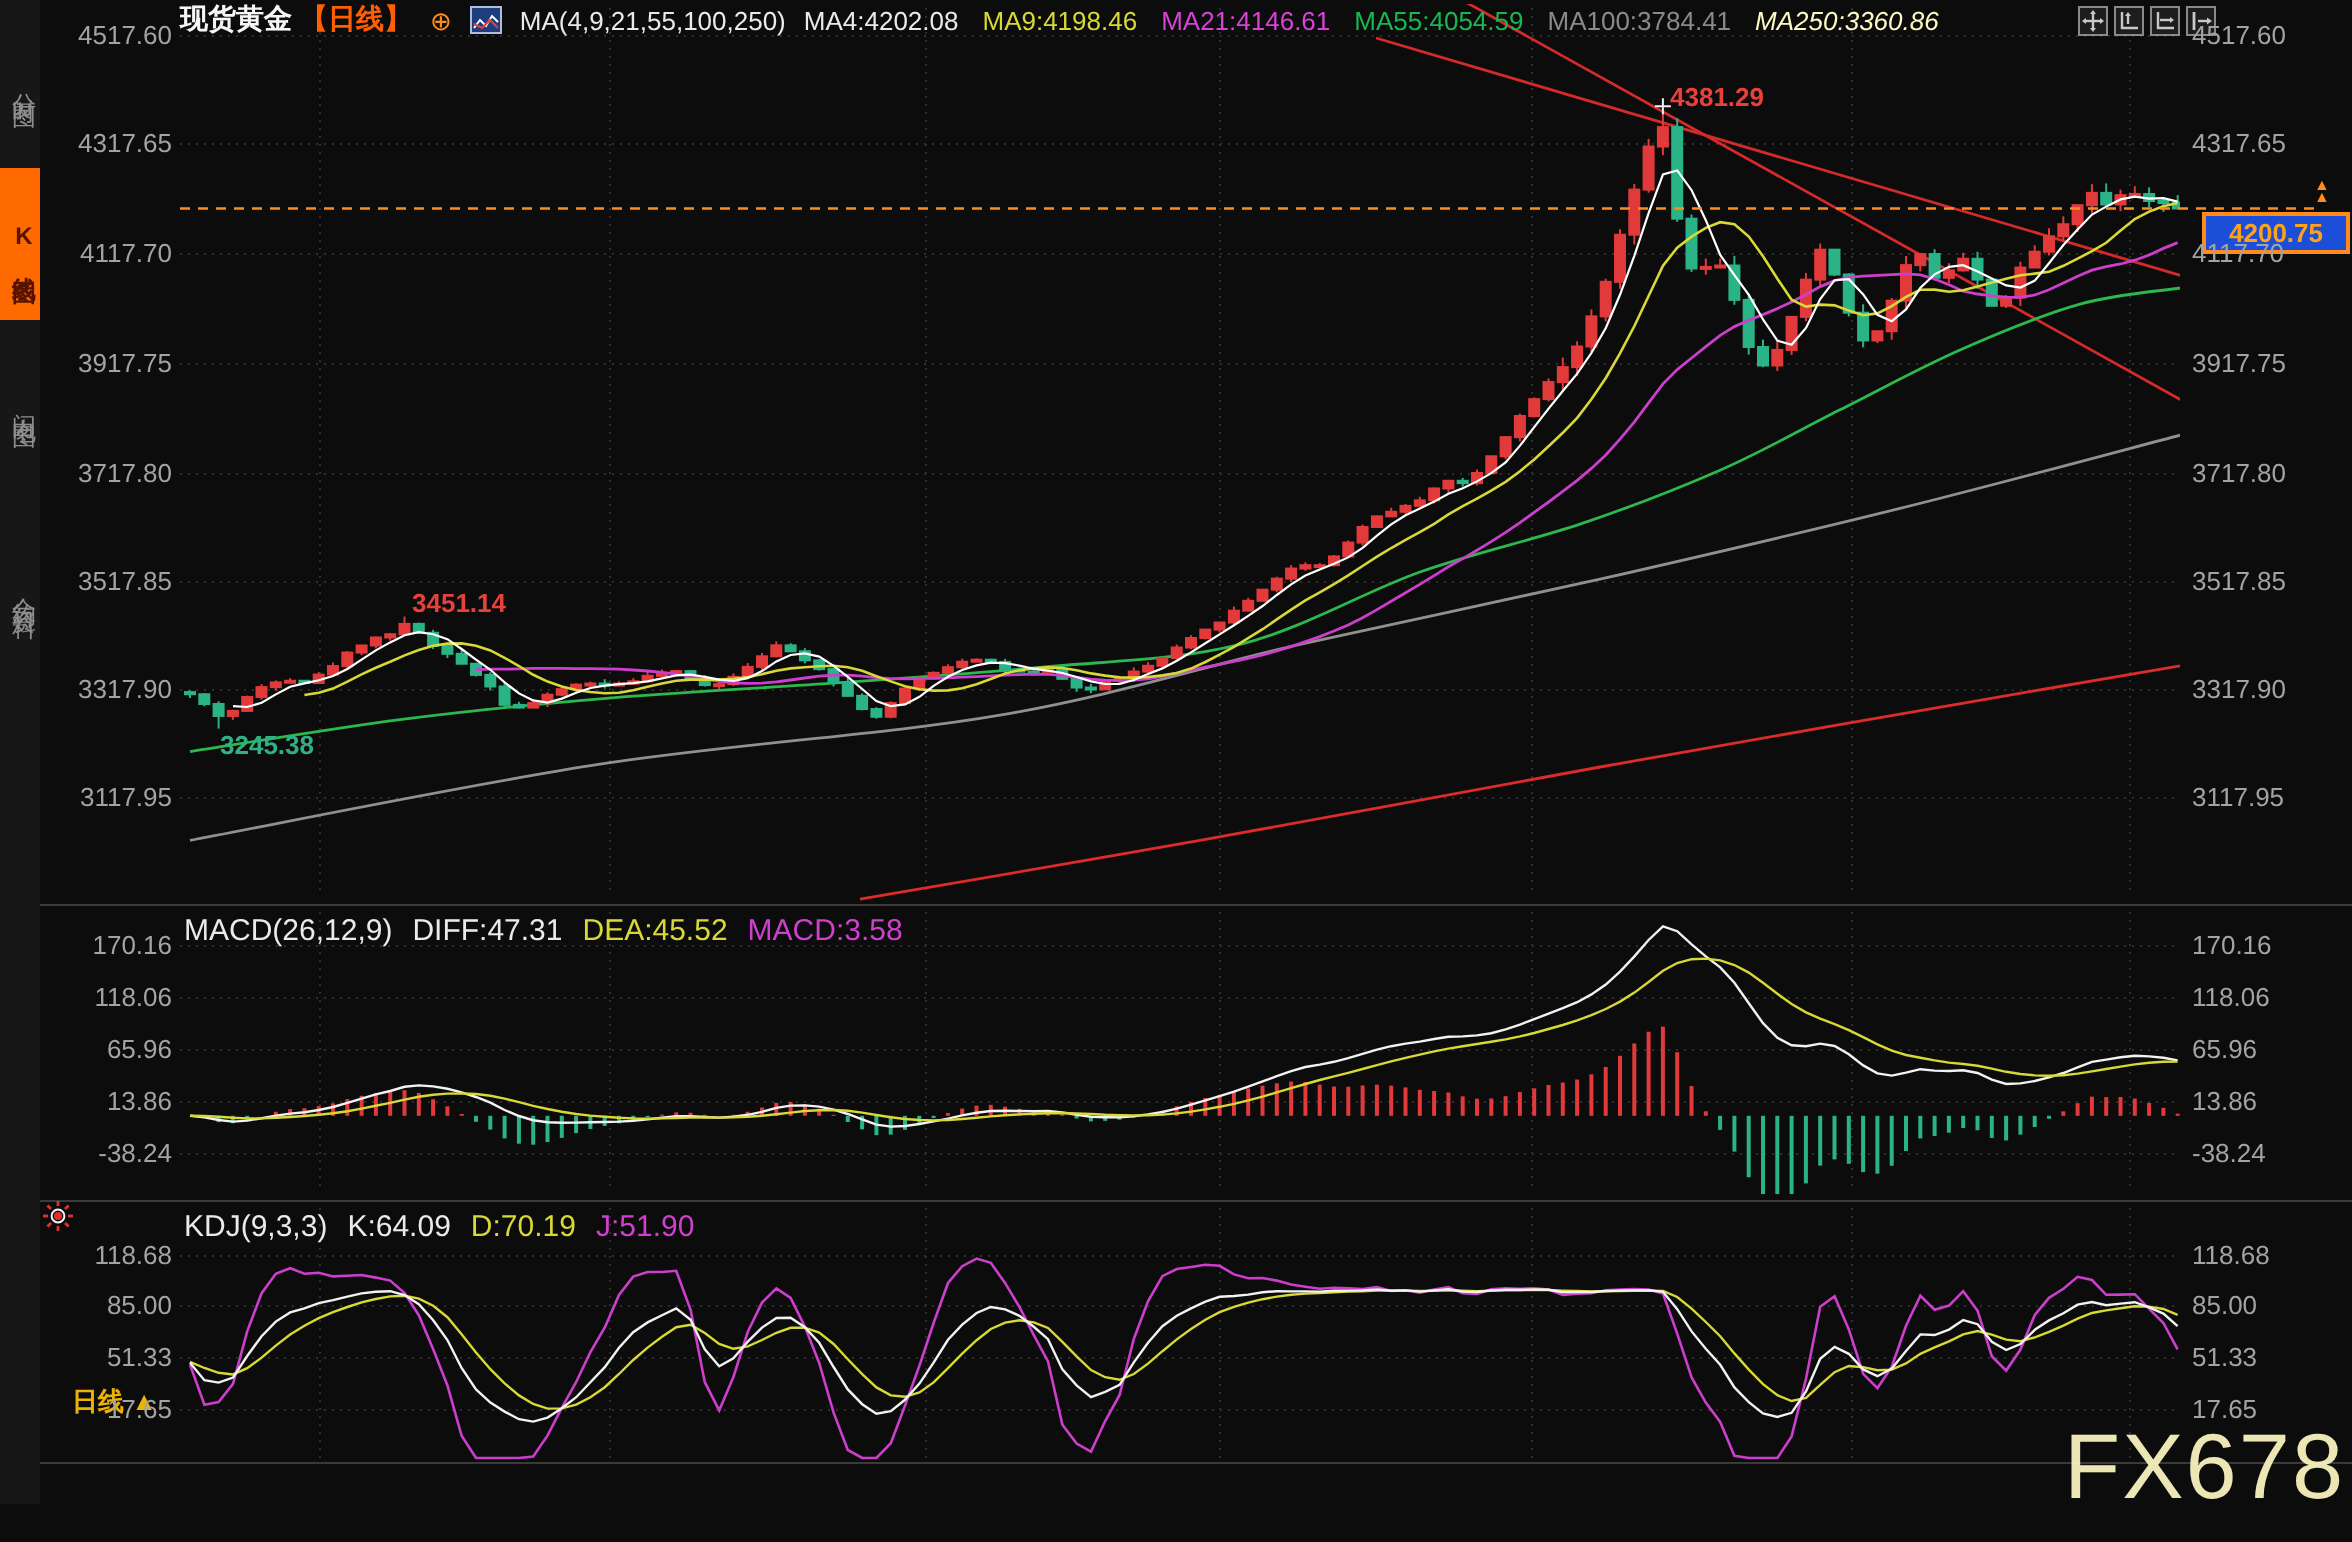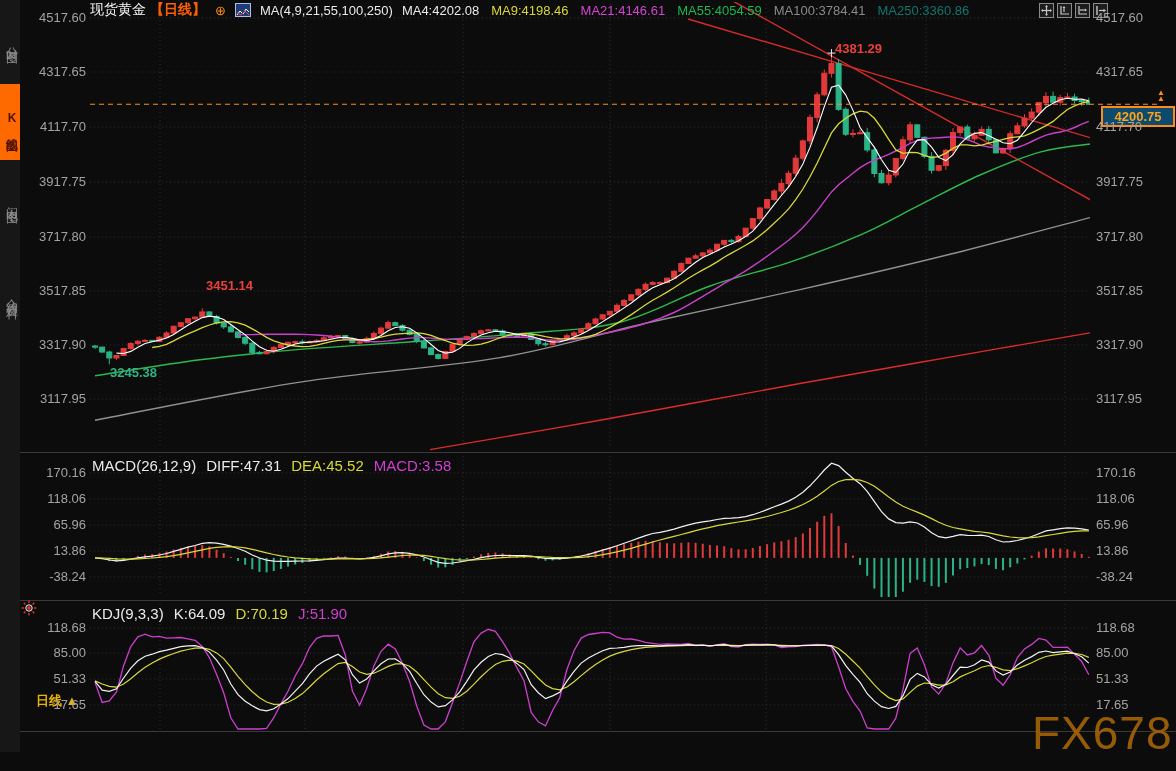--- a/index.html
+++ b/index.html
@@ -6,52 +6,52 @@
   #app{position:relative;width:1176px;height:771px;background:#0c0c0c;overflow:hidden;
        font-family:"Liberation Sans",sans-serif;-webkit-font-smoothing:antialiased;}
   #plot{position:absolute;left:0;top:0;}
   
   #sidebar{position:absolute;left:0;top:0;width:20px;height:752px;background:#171717;}
   .side-item{position:absolute;left:0;width:20px;writing-mode:vertical-rl;text-orientation:upright;
              color:#8f8f8f;font-size:12px;letter-spacing:3px;text-align:center;cursor:pointer;padding:2px 0;}
   .side-item.active{background:#ff6a00;color:#551400;font-weight:bold;}
   
   #hdr{position:absolute;left:90px;top:2px;height:16px;display:flex;align-items:center;gap:9px;white-space:nowrap;}
-  .sym{color:#f5f5f5;font-weight:normal;font-size:14px;}
+  .sym{color:#f5f5f5;font-weight:bold;font-size:14px;}
   .per{color:#ff5f00;font-weight:bold;font-size:14px;}
   .linkico{color:#ff8c1a;font-size:13px;line-height:13px;}
   .chip{font-size:13px;}
   .magroup{color:#eaeaea;font-size:13px;}
   #toolicons{position:absolute;right:68px;top:3px;display:flex;gap:3px;}
   .tico{width:13px;height:13px;border:1px solid #8a8a8a;background:#1d1d1d;display:flex;align-items:center;justify-content:center;cursor:pointer;}
   
   .ylab{position:absolute;width:54px;color:#a3a3a3;font-size:13px;line-height:13px;}
   .ylab.l{left:32px;text-align:right;}
   .ylab.r{left:1096px;text-align:left;}
   
   .phdr{position:absolute;left:92px;display:flex;gap:10px;font-size:15px;white-space:nowrap;}
   .wht{color:#eaeaea;} .yel{color:#d8d837;} .mag{color:#d03fd0;}
   
   .ann{position:absolute;font-size:13px;font-weight:bold;}
   .ann.red{color:#e8403a;} .ann.grn{color:#2fb086;text-align:right;}
   
   #ptag{position:absolute;left:1101px;top:106px;width:70px;height:17px;border:2px solid #ff8c1a;
-        background:#0c4a6e;color:#ffa21a;font-size:13px;font-weight:bold;text-align:center;line-height:17px;}
+        background:#1d4ed8;color:#ffa21a;font-size:13px;font-weight:bold;text-align:center;line-height:17px;}
   #parrow{position:absolute;left:1157px;top:90px;color:#ff8c1a;font-size:8px;line-height:6px;text-align:center;}
   
   #xrow{position:absolute;left:0;top:732px;width:1176px;height:19px;}
   #periodlab{position:absolute;left:36px;top:692px;color:#eab308;font-weight:bold;font-size:13px;}
   #tabbar{position:absolute;left:0;top:752px;width:1176px;height:19px;background:#101010;border-top:1px solid #3a3a3a;box-sizing:border-box;display:flex;}
   #tabbar .corner{width:20px;background:#2e2e2e;border-right:1px solid #3d3d3d;}
   .tab{padding:0 9px;font-size:13px;line-height:18px;color:#e6e6e6;background:#222;border-right:1px solid #3d3d3d;cursor:pointer;white-space:nowrap;}
   .tab.orange{background:#ff6a00;color:#fff;font-weight:bold;}
   .tab.orangedark{background:#ff6a00;color:#3a1200;font-weight:bold;font-family:"Liberation Mono",monospace;}
   .tab.orangetext{color:#ff8c1a;}
   .tab.mono{font-family:"Liberation Mono",monospace;font-size:12px;}
-  #wmark{position:absolute;left:1032px;top:706px;font-size:46px;color:#a16207;letter-spacing:1px;opacity:.92;}
+  #wmark{position:absolute;left:1032px;top:706px;font-size:46px;color:#fef9c3;letter-spacing:1px;opacity:.92;}
   #sunico{position:absolute;left:21px;top:600px;}
   .minichart{width:14px;height:12px;background:#1f3d7a;border:1px solid #aebfdd;display:inline-block;}
 </style>
 </head>
 <body>
 
 <div id="app">
 
   <svg id="plot" width="1176" height="771">
       <defs>
@@ -583,21 +583,21 @@
           <polyline points="1,9 4,5 7,8 10,3 13,6" fill="none" stroke="#fff" stroke-width="1"></polyline>
           <polyline points="1,7 5,9 9,5 13,9" fill="none" stroke="#e04040" stroke-width="1"></polyline>
         </svg></span>
     <span class="magroup">MA(4,9,21,55,100,250)</span>
     <span id="machips" style="display:flex;gap:12px">
         <span class="chip" style="color: rgb(234, 234, 234);">MA4:4202.08</span>
         <span class="chip" style="color: rgb(216, 216, 55);">MA9:4198.46</span>
         <span class="chip" style="color: rgb(214, 67, 214);">MA21:4146.61</span>
         <span class="chip" style="color: rgb(24, 183, 80);">MA55:4054.59</span>
         <span class="chip" style="color: rgb(138, 138, 138);">MA100:3784.41</span>
-        <span class="chip" style="color: #0f766e;">MA250:3360.86</span>
+        <span class="chip" style="color: #fef9c3; font-style: italic;">MA250:3360.86</span>
       </span>
   </div>
 
   <div id="toolicons">
     <span class="tico">
         <svg width="11" height="11">
           <g stroke="#c8c8c8" stroke-width="1.2">
             <line x1="5.5" y1="1" x2="5.5" y2="10"></line>
             <line x1="1" y1="5.5" x2="10" y2="5.5"></line>
           </g>
@@ -640,21 +640,21 @@
   </div>
 
   <div class="phdr" id="kdjhdr" style="top:605px">
     <span class="wht">KDJ(9,3,3)</span>
     <span class="wht">K:64.09</span>
     <span class="yel">D:70.19</span>
     <span class="mag">J:51.90</span>
   </div>
 
   <div class="ann red" style="left:835px;top:41px">4381.29</div>
-  <div class="ann red" style="left:206px;top:278px">3451.14</div>
+  <div class="ann red" style="left:206px;top:294px">3451.14</div>
   <div class="ann grn" style="left:110px;top:365px">3245.38</div>
 
   <div id="ptag">4200.75</div>
   <div id="parrow">▲<br>▲</div>
 
   <div id="xrow"></div>
   <div id="periodlab">日线 ▲</div>
 
 
   <div id="wmark">FX678</div>

